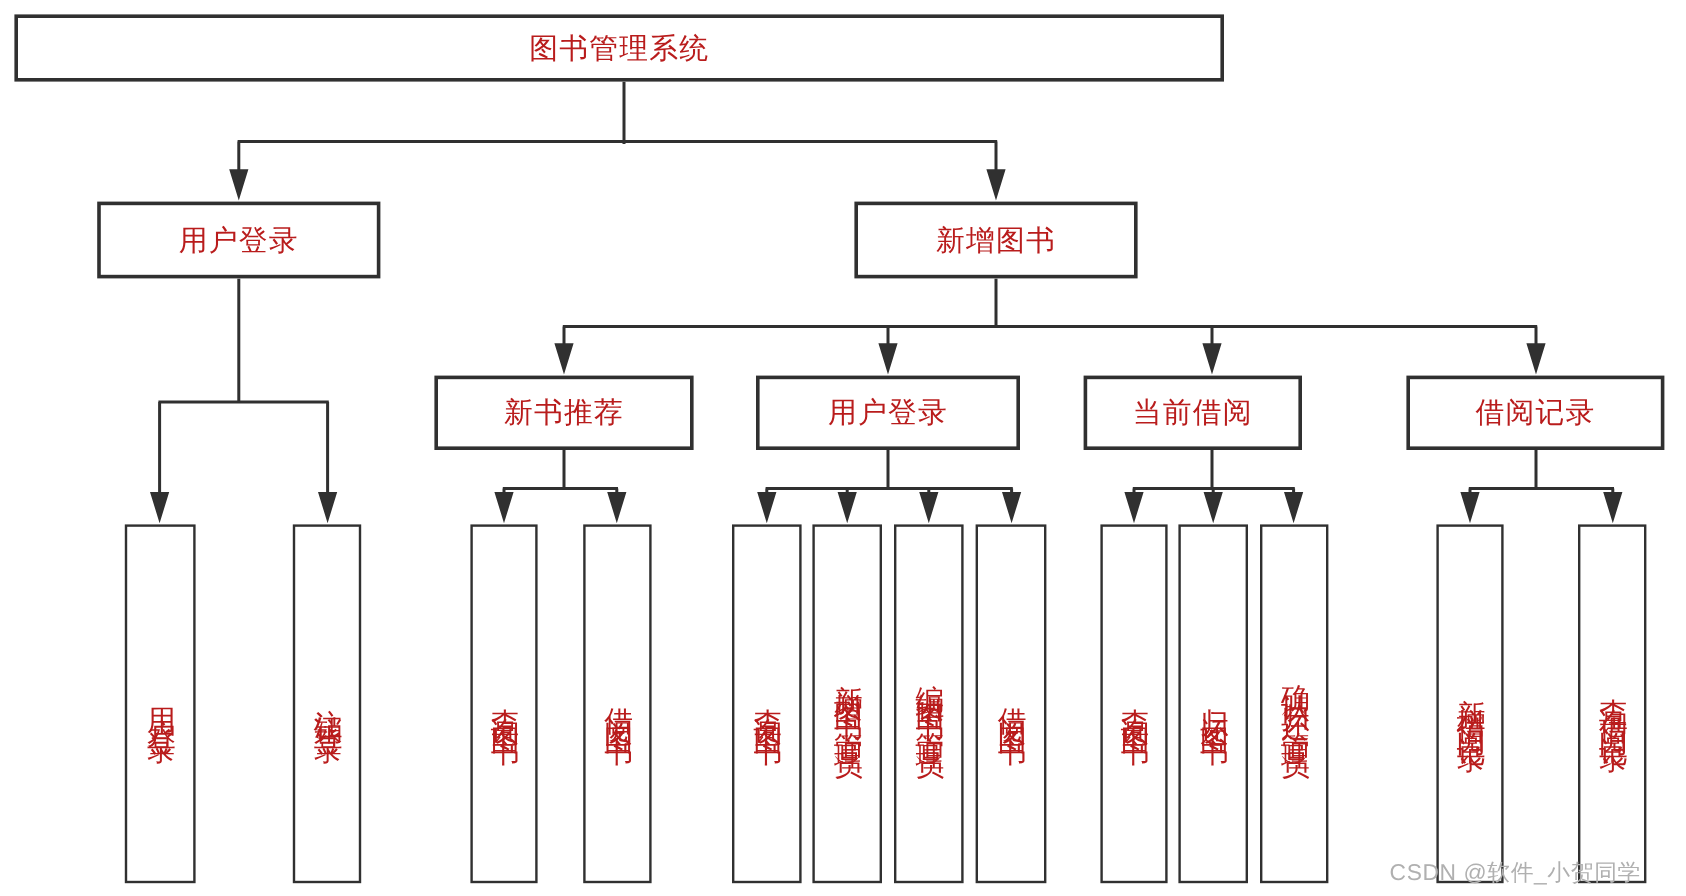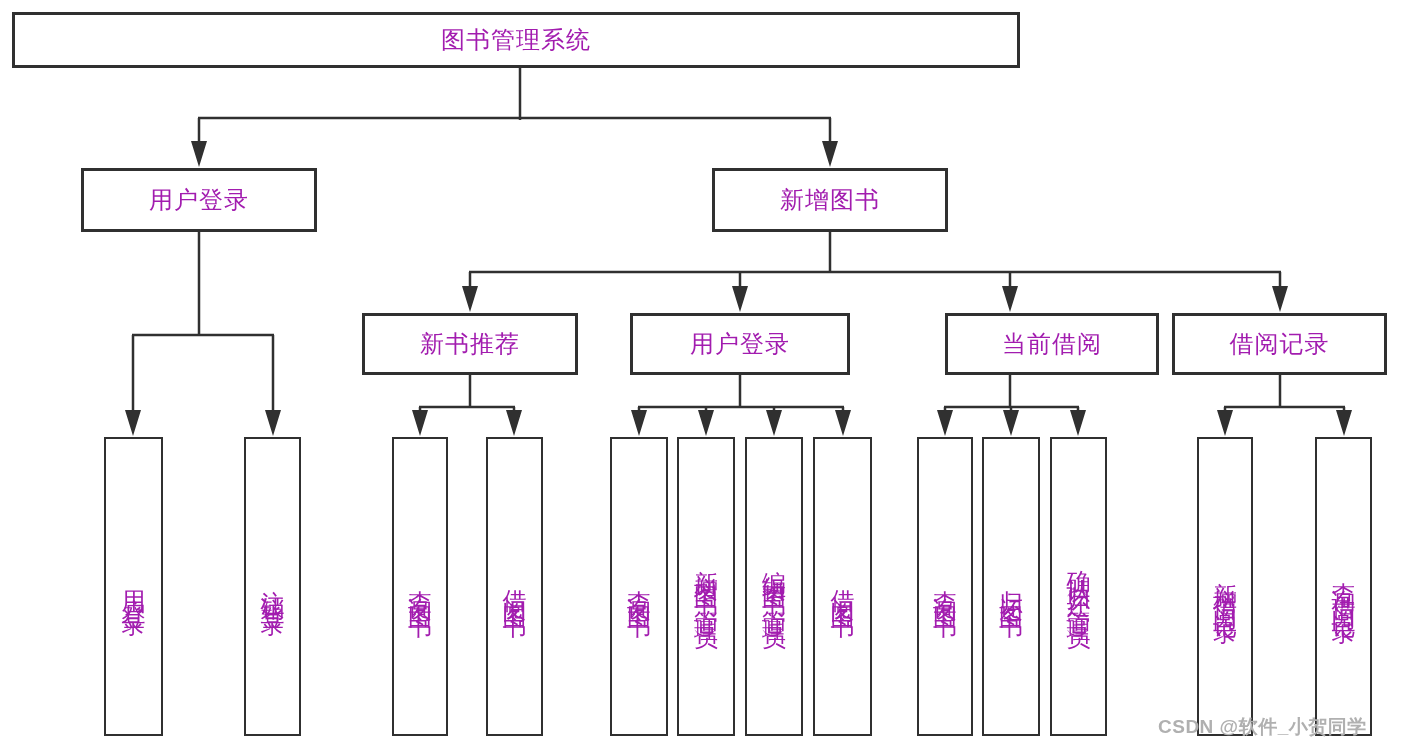--- a/index.html
+++ b/index.html
@@ -13,21 +13,21 @@
     overflow: hidden;
   }
   .wires { position: absolute; left: 0; top: 0; }
   .box {
     position: absolute;
     border: 3px solid #303030;
     background: #ffffff;
     display: flex;
     align-items: center;
     justify-content: center;
-    color: #a21caf;
+    color: #b91c1c;
     font-size: 24px;
     letter-spacing: 1px;
     z-index: 2;
     text-align: center;
   }
   .box span { white-space: nowrap; }
   .l2 { top: 168px; height: 64px; }
   .l3 { top: 313px; height: 62px; font-family: Liberation Serif, serif; }
   .leaf { top: 437px; height: 299px; border-width: 2.5px; }
   .leaf span {
@@ -39,21 +39,20 @@
   }
   .watermark {
     position: absolute;
     left: 1158px;
     top: 714px;
     font-size: 19px;
     color: #b0b0b0;
     letter-spacing: 0.5px;
     white-space: nowrap;
     z-index: 3;
-    font-weight: bold;
   }
 </style>
 </head>
 <body>
 
 <div class="canvas">
 
   <svg class="wires" width="1405" height="747" viewBox="0 0 1405 747" xmlns="http://www.w3.org/2000/svg">
 
     <path fill="none" stroke="#303030" stroke-width="2.5" d="
@@ -88,21 +87,21 @@
   <div class="box l2" style="left:712px; width:236px">
     <span>新增图书</span>
   </div>
 
   <div class="box l3" style="left:362px; width:216px">
     <span>新书推荐</span>
   </div>
   <div class="box l3" style="left:630px; width:220px">
     <span>用户登录</span>
   </div>
-  <div class="box l3" style="left:945px; width:214px">
+  <div class="box l3" style="left:903px; width:182px">
     <span>当前借阅</span>
   </div>
   <div class="box l3" style="left:1172px; width:215px">
     <span>借阅记录</span>
   </div>
 
   <div class="box leaf" style="left:104px; width:59px">
     <span>用户登录</span>
   </div>
   <div class="box leaf" style="left:244px; width:57px">

